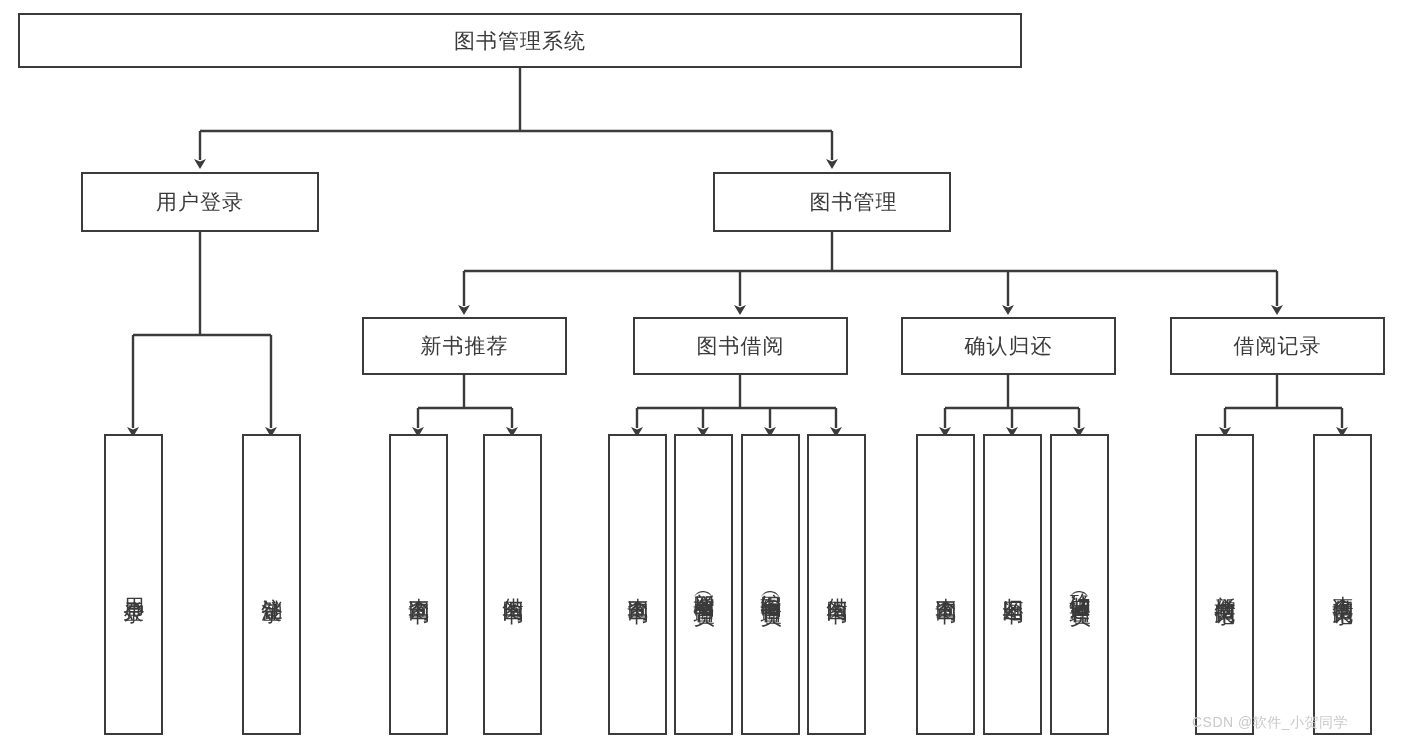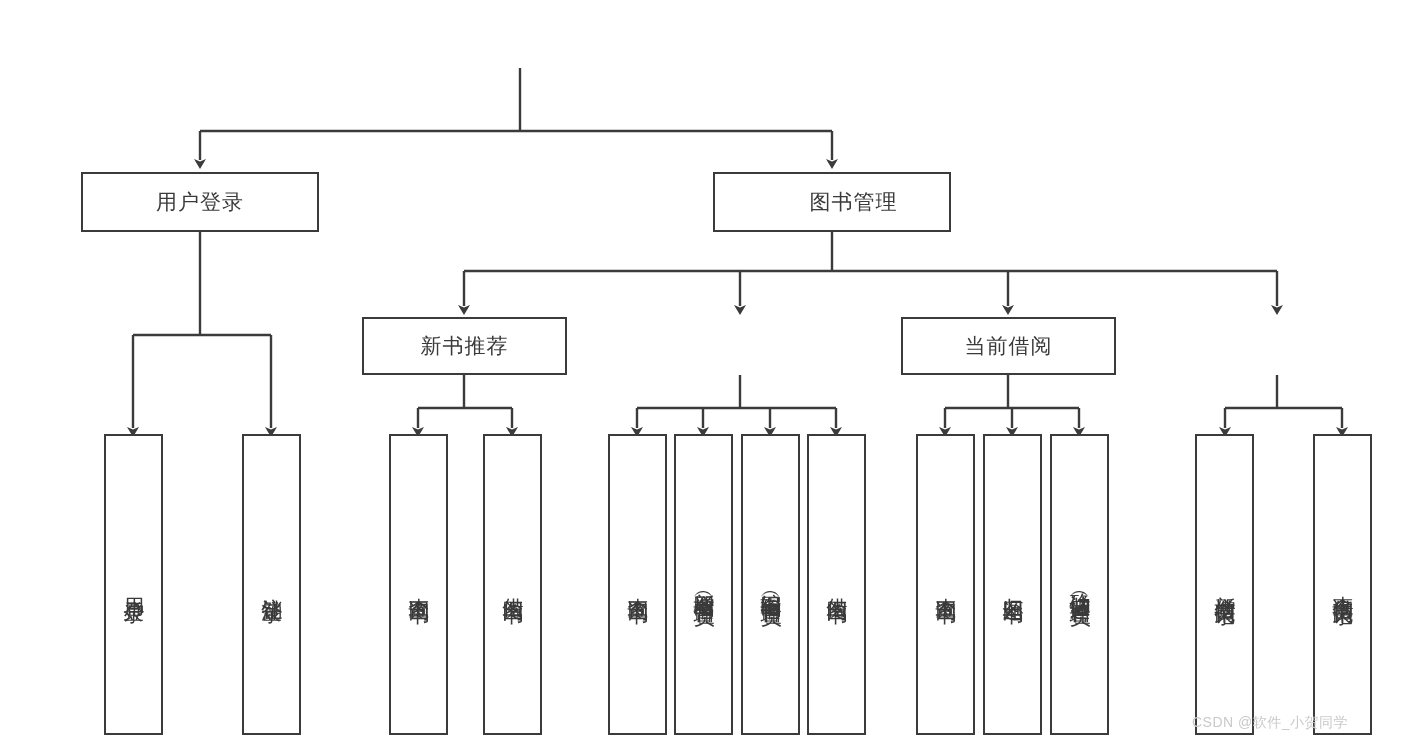--- a/index.html
+++ b/index.html
@@ -111,33 +111,42 @@
       <path d="M1012,408 L1012,428" marker-end="url(#arrow)"></path>
       <path d="M1079,408 L1079,428" marker-end="url(#arrow)"></path>
 
       <path d="M1277,375 L1277,408"></path>
       <path d="M1225,408 L1342,408"></path>
       <path d="M1225,408 L1225,428" marker-end="url(#arrow)"></path>
       <path d="M1342,408 L1342,428" marker-end="url(#arrow)"></path>
     </g>
   </svg>
 
+  <div class="node h" style="left:18px; top:13px; width:1004px; height:55px;">
+    <span class="htext">图书管理系统</span>
+  </div>
 
   <div class="node h" style="left:81px; top:172px; width:238px; height:60px;">
     <span class="htext">用户登录</span>
   </div>
   <div class="node h" style="left:713px; top:172px; width:238px; height:60px;padding-left:43px;">
     <span class="htext">图书管理</span>
   </div>
 
   <div class="node h" style="left:362px; top:317px; width:205px; height:58px;">
     <span class="htext">新书推荐</span>
   </div>
+  <div class="node h" style="left:633px; top:317px; width:215px; height:58px;">
+    <span class="htext">图书借阅</span>
+  </div>
   <div class="node h" style="left:901px; top:317px; width:215px; height:58px;">
-    <span class="htext">当前借阅</span>
+    <span class="htext">确认归还</span>
+  </div>
+  <div class="node h" style="left:1170px; top:317px; width:215px; height:58px;">
+    <span class="htext">借阅记录</span>
   </div>
 
   <div class="node v" style="left:104px; top:434px; width:59px; height:301px;">
     <span class="vtext">用户登录</span>
   </div>
   <div class="node v" style="left:242px; top:434px; width:59px; height:301px;">
     <span class="vtext">注销登录</span>
   </div>
 
   <div class="node v" style="left:389px; top:434px; width:59px; height:301px;">

